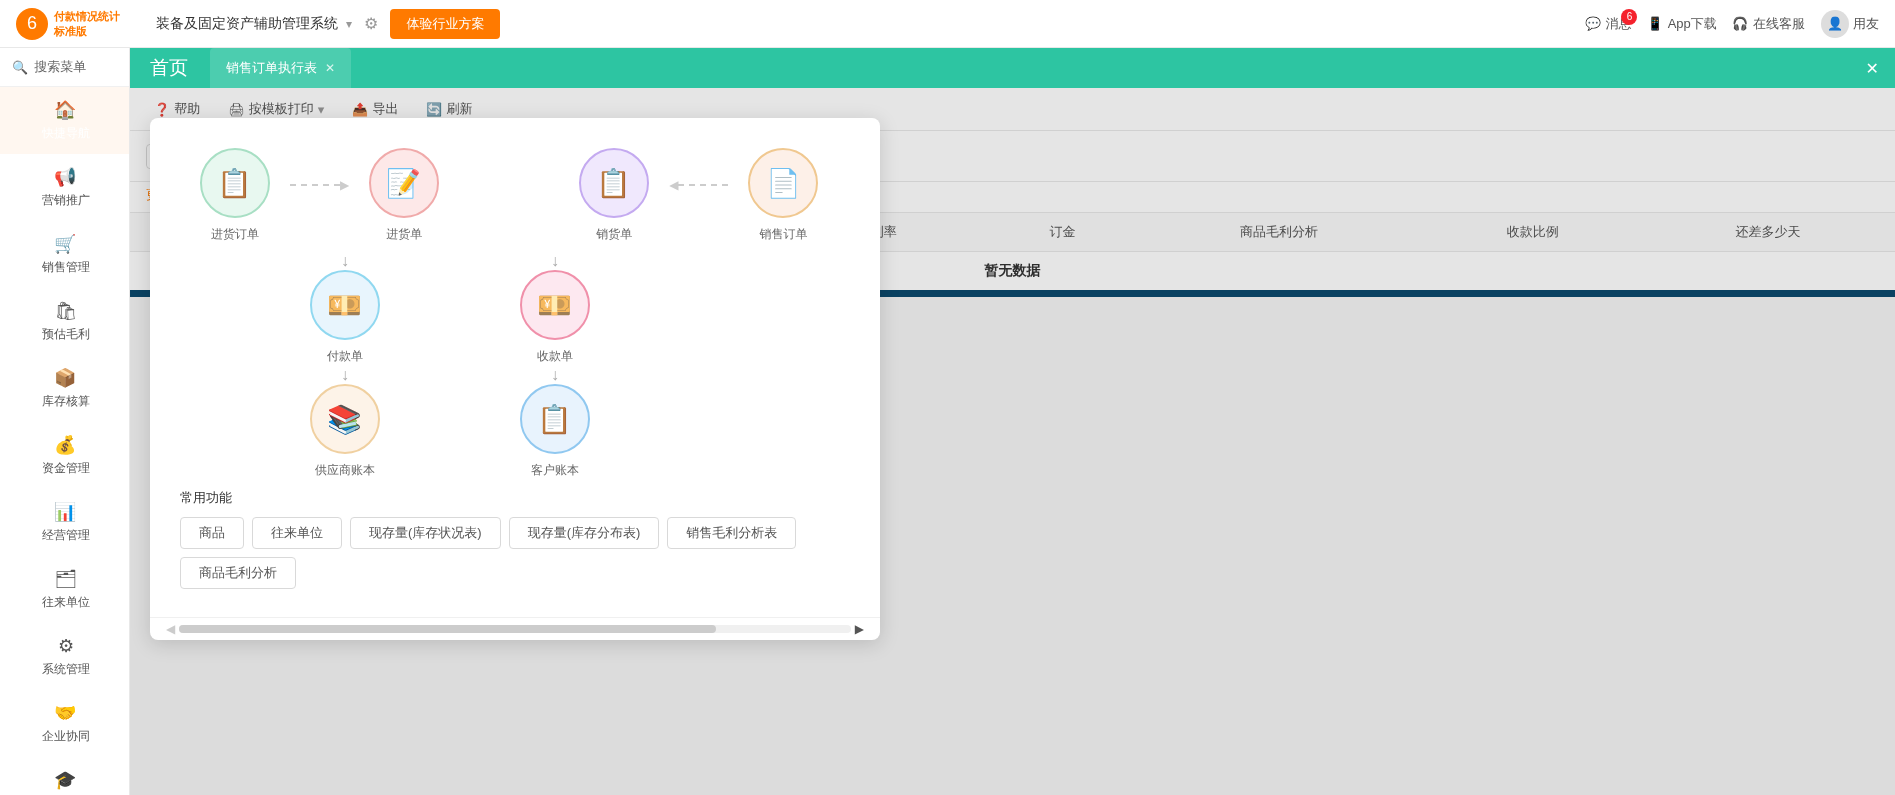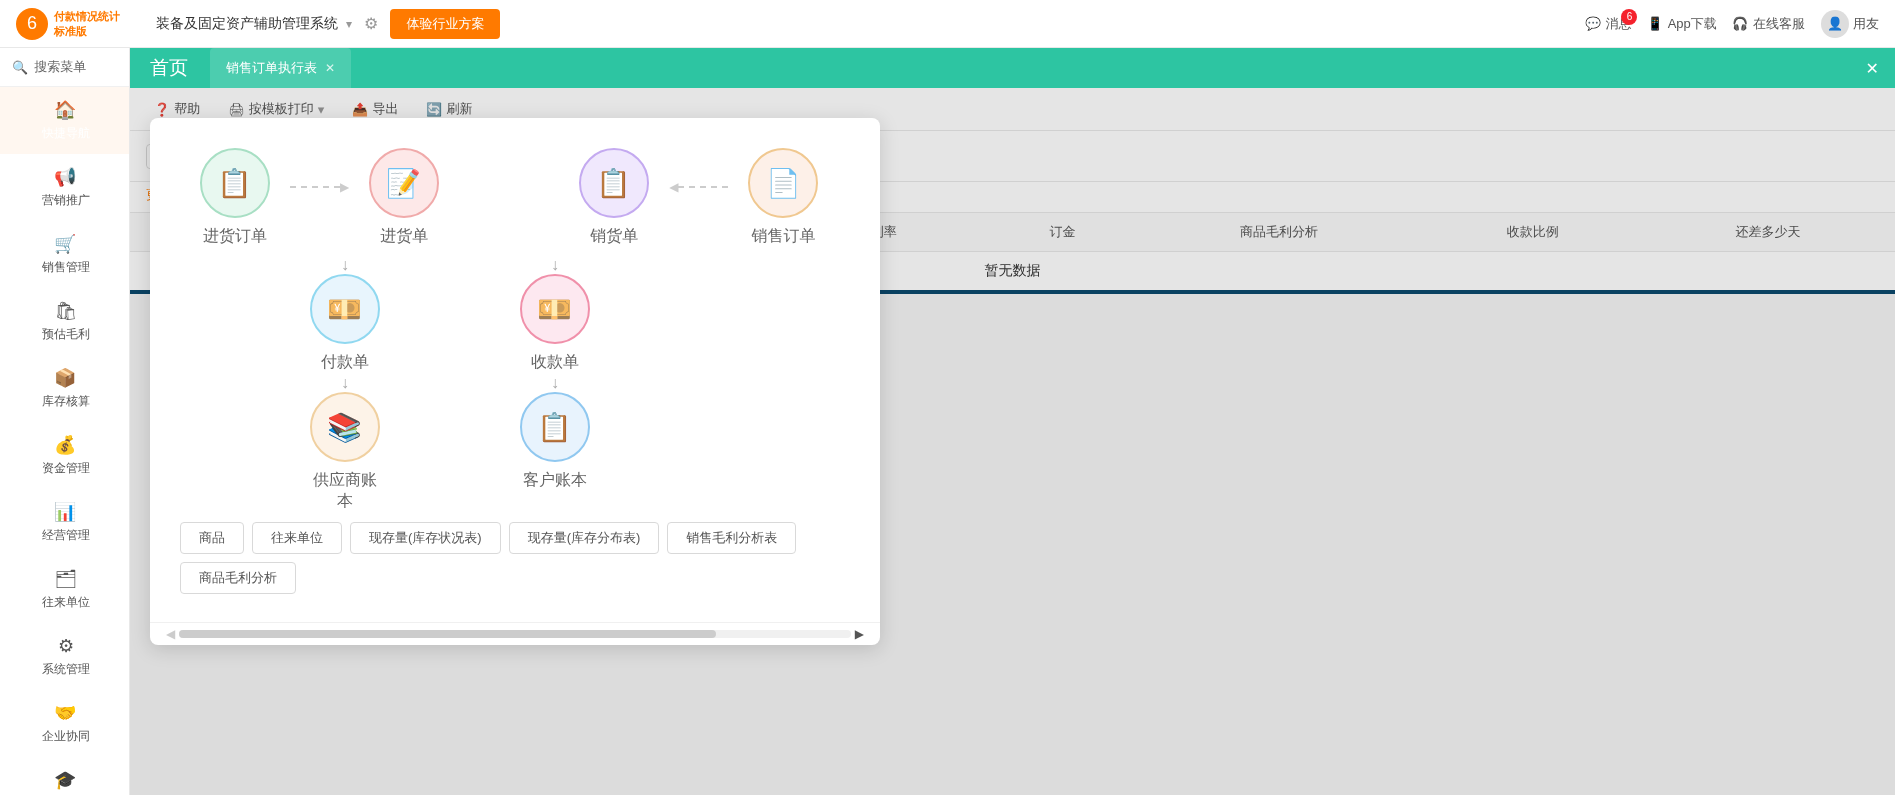--- a/index.html
+++ b/index.html
@@ -48,30 +48,30 @@
     .filter-area { background: white; padding: 10px 16px; display: flex; align-items: center; gap: 10px; border-bottom: 1px solid #e8e8e8; flex-shrink: 0; flex-wrap: wrap; }
     .filter-input { border: 1px solid #d9d9d9; border-radius: 4px; padding: 4px 8px; font-size: 13px; width: 160px; outline: none; color: #999; }
     .query-btn { background: #ff7a00; color: white; border: none; padding: 5px 20px; border-radius: 4px; cursor: pointer; font-size: 13px; }
     .set-btn { background: white; color: #555; border: 1px solid #d9d9d9; padding: 5px 16px; border-radius: 4px; cursor: pointer; font-size: 13px; }
     .more-conditions { color: #ff7a00; cursor: pointer; font-size: 13px; }
 
     
     .table-area { background: white; flex: 1; overflow: auto; }
     .data-table { width: 100%; border-collapse: collapse; font-size: 13px; }
     .data-table th { background: #fafafa; border-bottom: 1px solid #e8e8e8; padding: 10px 12px; text-align: center; font-weight: 500; color: #555; white-space: nowrap; }
-    .data-table td { border-bottom: 4px solid #0c4a6e; padding: 10px 24px; text-align: center; color: #333; }
+    .data-table td { border-bottom: 7px solid #0c4a6e; padding: 10px 24px; text-align: center; color: #333; font-weight: bold; }
     .no-data { text-align: center; padding: 60px 0; color: #999; font-size: 14px; }
 
     
     .modal-overlay { position: absolute; top: 0; left: 0; right: 0; bottom: 0; background: rgba(0,0,0,0.1); z-index: 100; display: flex; align-items: flex-start; justify-content: flex-start; padding: 10px; }
     .modal { background: white; border-radius: 8px; width: 730px; max-height: 560px; box-shadow: 0 4px 20px rgba(0,0,0,0.15); overflow: hidden; margin-top: 20px; margin-left: 10px; }
     .modal-body { padding: 30px 30px 20px; }
     .flow-node { display: flex; flex-direction: column; align-items: center; gap: 8px; margin: 0 20px; }
     .flow-circle { width: 70px; height: 70px; border-radius: 50%; display: flex; align-items: center; justify-content: center; font-size: 28px; }
-    .flow-label { font-size: 16px; color: #666; text-align: center; }
+    .flow-label { font-size: 12px; color: #666; text-align: center; }
 
     
     .circle-green { background: #e8f8f0; }
     .circle-red { background: #fde8e8; }
     .circle-purple { background: #f0e8fd; }
     .circle-orange { background: #fdf0e8; }
     .circle-teal { background: #e8f5fd; }
     .circle-pink { background: #fde8f0; }
     .circle-orange2 { background: #fdf3e8; }
     .circle-lightblue { background: #e8f3fd; }
@@ -357,20 +357,21 @@
                       <div class="flow-circle circle-lightblue" style="border:2px solid #90c8f0;">
                         <span style="font-size:28px;color:#2070c0;">📋</span>
                       </div>
                       <span class="flow-label">客户账本</span>
                     </div>
                   </div>
                 </div>
               </div>
 
               <div class="common-funcs">
+                <div class="common-title">常用功能</div>
                 <div class="func-btns">
                   <button class="func-btn">商品</button>
                   <button class="func-btn">往来单位</button>
                   <button class="func-btn">现存量(库存状况表)</button>
                   <button class="func-btn">现存量(库存分布表)</button>
                   <button class="func-btn">销售毛利分析表</button>
                   <button class="func-btn">商品毛利分析</button>
                 </div>
               </div>
             </div>

